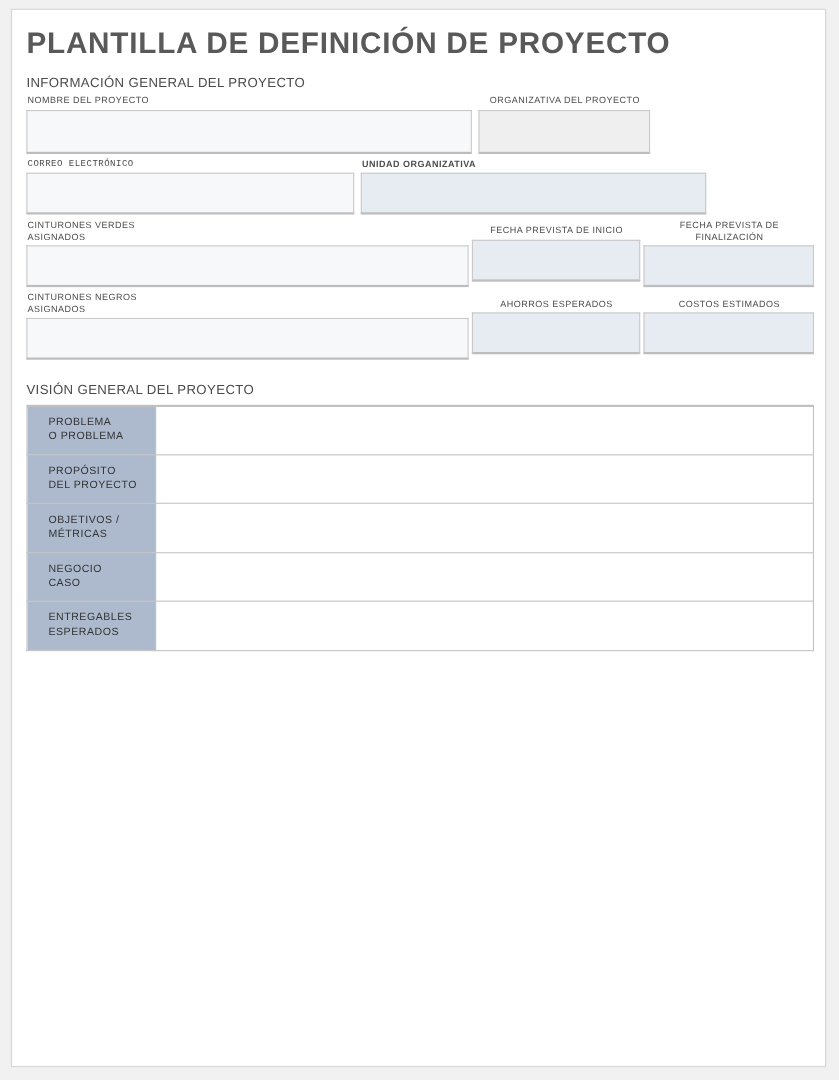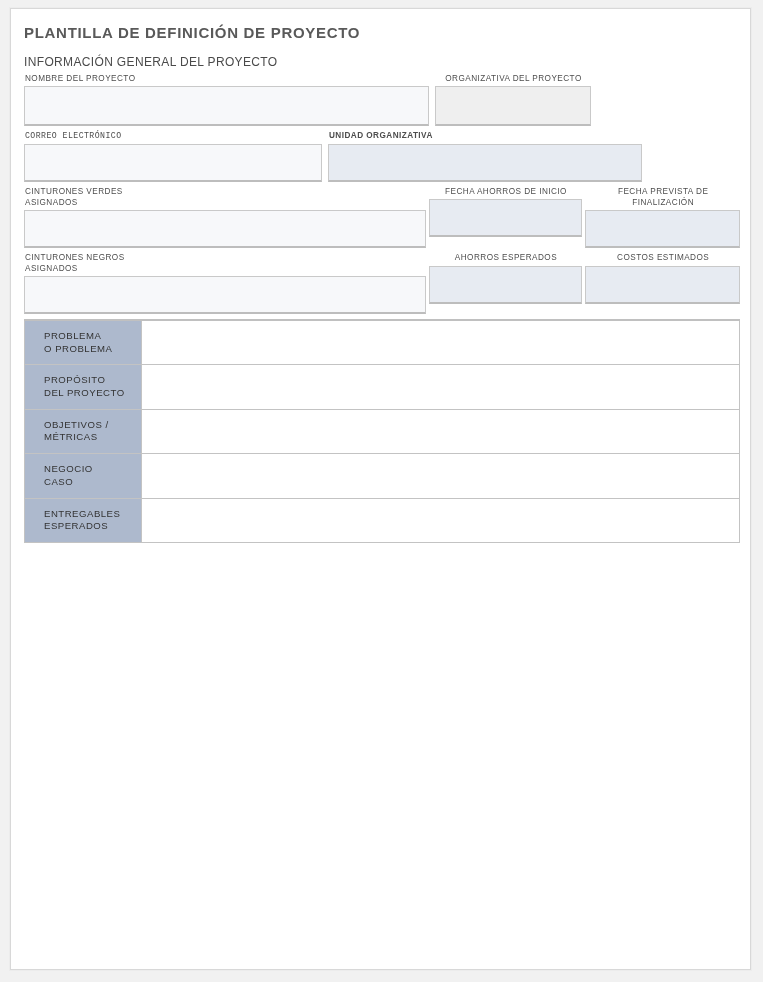--- a/index.html
+++ b/index.html
@@ -25,21 +25,21 @@
     box-shadow: 0 0 0 1px rgba(0,0,0,0.02);
   }
   .inner {
     position: absolute;
     left: 13px;
     top: 14px;
     width: 716px;
   }
 
   .doc-title {
-    font-size: 15px;
+    font-size: 27px;
     font-weight: bold;
     color: #595959;
     letter-spacing: 0.7px;
     line-height: 1.1;
     margin: 0 0 0 0;
     padding-top: 2px;
     white-space: nowrap;
   }
 
   .section-heading {
@@ -53,21 +53,21 @@
   .section-heading.overview {
     margin-top: 20px;
     margin-bottom: 6px;
   }
 
   
   .form-row {
     display: flex;
     width: 716px;
     margin-bottom: 5px;
-    align-items: flex-start;
+    align-items: center;
   }
   .fcell {
     box-sizing: border-box;
   }
   .flabel {
     font-size: 8.2px;
     color: #4d4d4d;
     letter-spacing: 0.45px;
     line-height: 1.32;
     padding: 0 0 1.5px 1px;
@@ -171,21 +171,21 @@
     </div>
 
     <div class="form-row">
       <div class="fcell w-main">
         <div class="flabel">CINTURONES VERDES
 ASIGNADOS</div>
         <div class="fbox h3 bg-white"></div>
       </div>
       <div class="gap"></div>
       <div class="fcell w-mid">
-        <div class="flabel center">FECHA AHORROS DE INICIO</div>
+        <div class="flabel center">FECHA PREVISTA DE INICIO</div>
         <div class="fbox h3 bg-blue"></div>
       </div>
       <div class="gap"></div>
       <div class="fcell w-right">
         <div class="flabel center">FECHA PREVISTA DE
 FINALIZACIÓN</div>
         <div class="fbox h3 bg-blue"></div>
       </div>
     </div>
 
@@ -200,20 +200,21 @@
         <div class="flabel center">AHORROS ESPERADOS</div>
         <div class="fbox h4 bg-blue"></div>
       </div>
       <div class="gap"></div>
       <div class="fcell w-right">
         <div class="flabel center">COSTOS ESTIMADOS</div>
         <div class="fbox h4 bg-blue"></div>
       </div>
     </div>
 
+    <div class="section-heading overview">VISIÓN GENERAL DEL PROYECTO</div>
 
     <table class="ov-table">
       <tbody>
         <tr>
           <th class="ov-label">PROBLEMA
 O PROBLEMA</th>
           <td class="ov-value"></td>
         </tr>
         <tr>
           <th class="ov-label">PROPÓSITO

